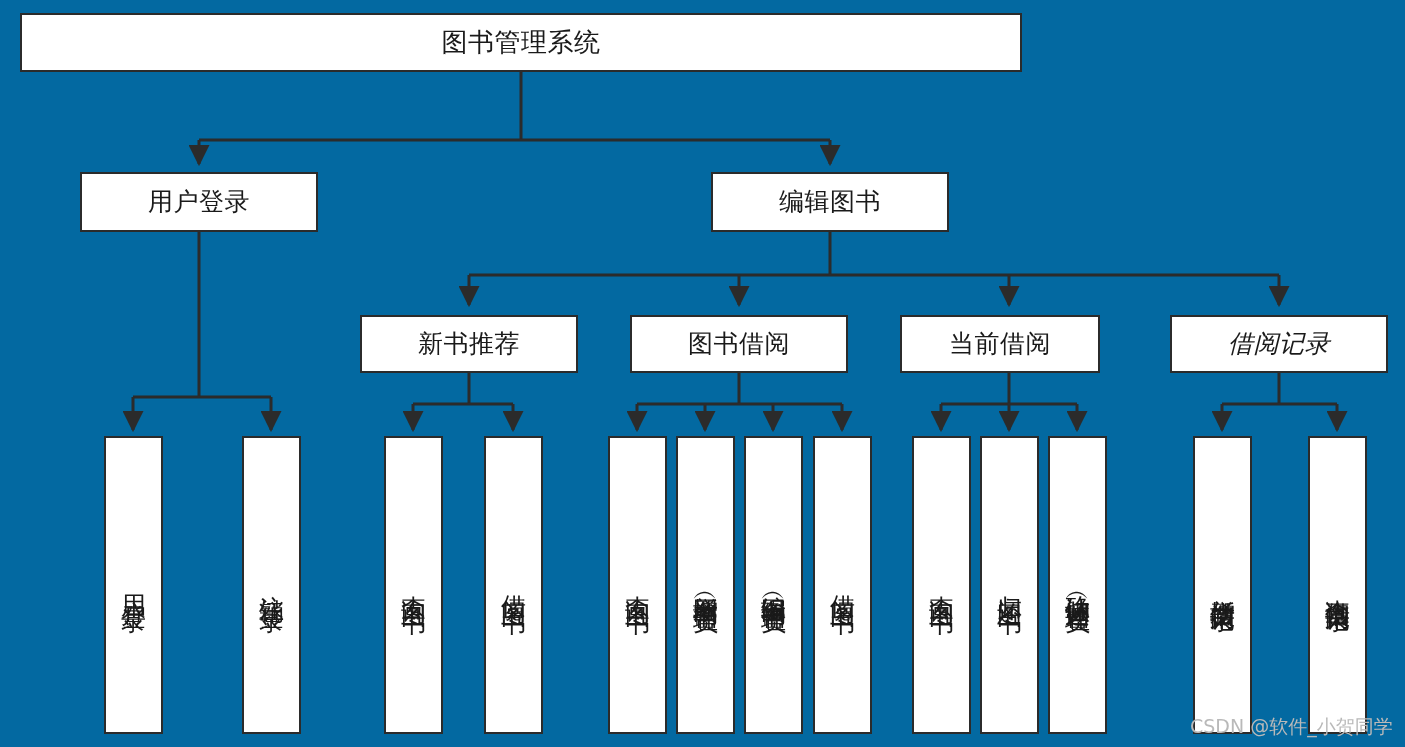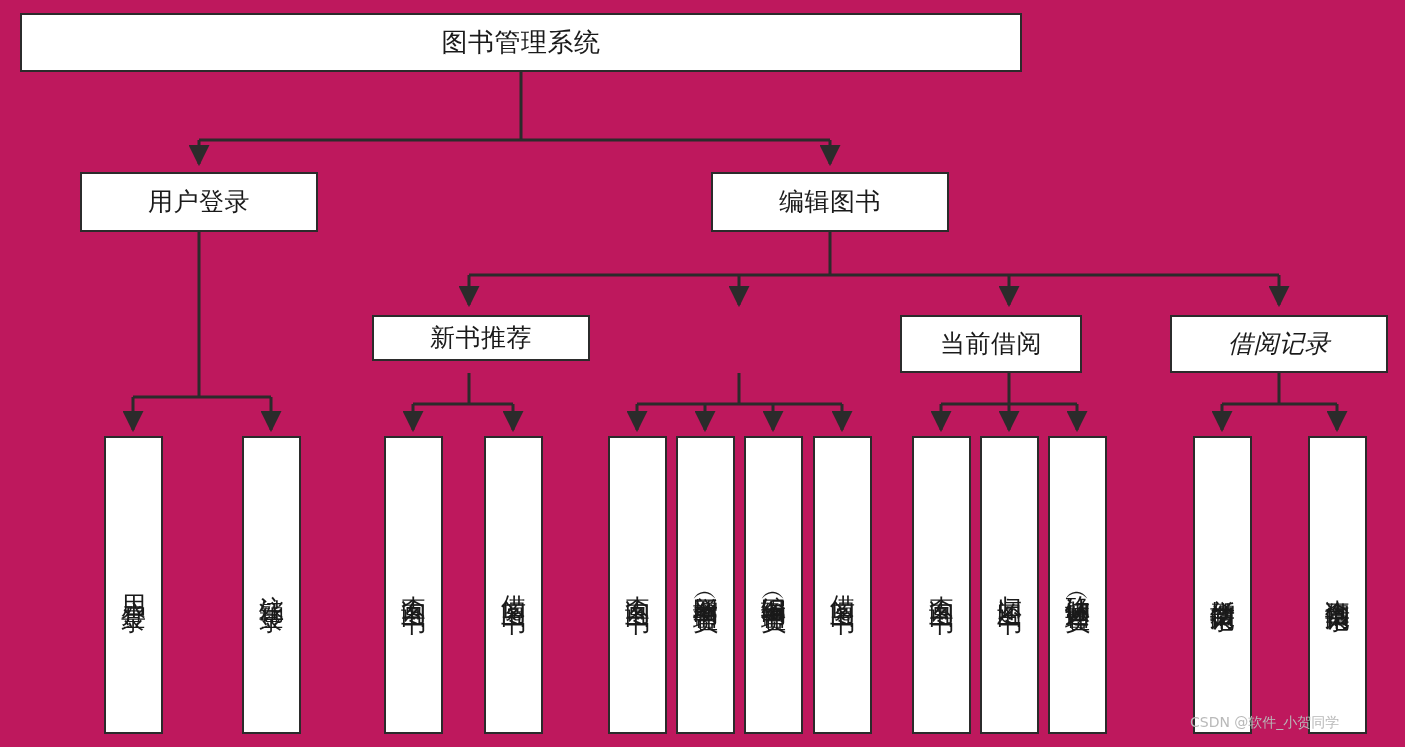--- a/index.html
+++ b/index.html
@@ -8,21 +8,21 @@
     padding: 0;
     background: #ffffff;
   }
   body {
     font-family: "DejaVu Sans", "Liberation Sans", sans-serif;
   }
   #canvas {
     position: relative;
     width: 1405px;
     height: 747px;
-    background: #be185d;
+    background: #0369a1;
     overflow: hidden;
   }
   #edges {
     position: absolute;
     left: 0;
     top: 0;
     width: 1405px;
     height: 747px;
     pointer-events: none;
   }
@@ -62,21 +62,21 @@
     letter-spacing: 5px;
     white-space: nowrap;
   }
   .node.vert.tight .node-label {
     font-size: 25px;
     letter-spacing: 2px;
   }
   .watermark {
     position: absolute;
     color: #b9b9b9;
-    font-size: 14px;
+    font-size: 19px;
     white-space: nowrap;
     z-index: 5;
     font-family: "DejaVu Sans", "Liberation Sans", sans-serif;
   }
 </style>
 </head>
 <body>
 
 <div id="canvas">
 
@@ -135,26 +135,29 @@
   </div>
 
   <div class="node horiz" style="left:80px; top:172px; width:238px; height:60px;">
     <span class="node-label">用户登录</span>
   </div>
 
   <div class="node horiz" style="left:711px; top:172px; width:238px; height:60px;">
     <span class="node-label">编辑图书</span>
   </div>
 
-  <div class="node horiz" style="left:372px; top:315px; width:218px; height:46px;text-align:center;">
+  <div class="node horiz" style="left:360px; top:315px; width:218px; height:58px;text-align:center;">
     <span class="node-label">新书推荐</span>
   </div>
 
-
-  <div class="node horiz" style="left:900px; top:315px; width:182px; height:58px;">
+  <div class="node horiz" style="left:630px; top:315px; width:218px; height:58px;">
+    <span class="node-label">图书借阅</span>
+  </div>
+
+  <div class="node horiz" style="left:900px; top:315px; width:200px; height:58px;">
     <span class="node-label">当前借阅</span>
   </div>
 
   <div class="node horiz" style="left:1170px; top:315px; width:218px; height:58px;font-style:italic;">
     <span class="node-label">借阅记录</span>
   </div>
 
   <div class="node vert" style="left:104px; top:436px; width:59px; height:298px;">
     <span class="node-label">用户登录</span>
   </div>

